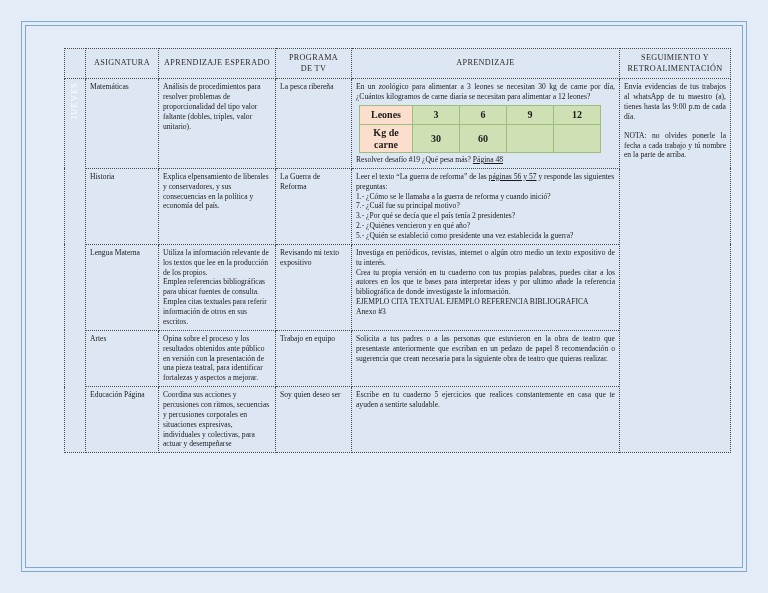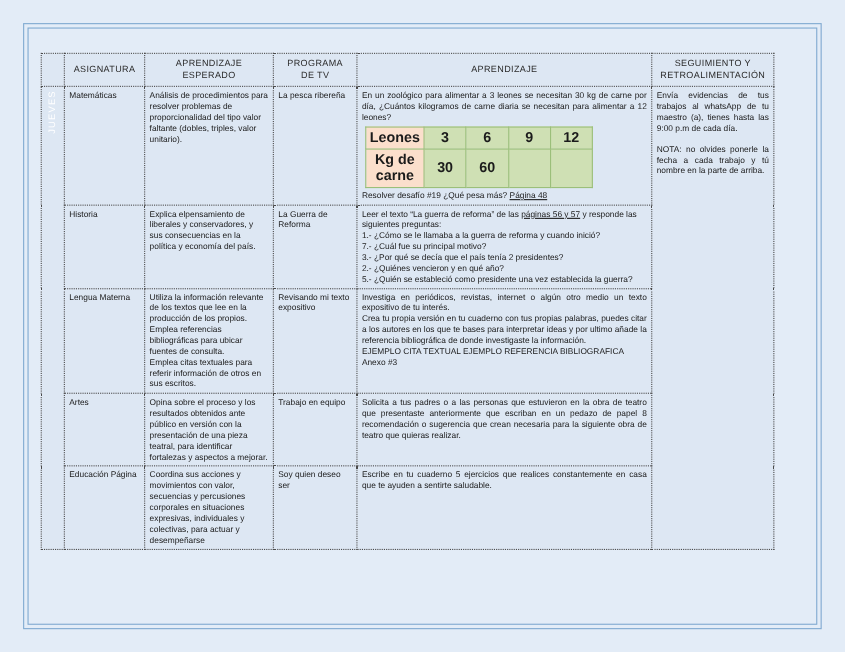--- a/index.html
+++ b/index.html
@@ -32,24 +32,25 @@
     right: 3px;
     bottom: 3px;
     border: 1px solid #7fa9d0;
     background: #e3ecf7;
     box-sizing: border-box;
   }
 
   
   .sheet {
     position: absolute;
-    left: 37px;
+    left: 64px;
     top: 48px;
     width: 666px;
     height: 480px;
+    font-family: Liberation Serif, serif;
   }
 
   table.plan {
     border-collapse: collapse;
     table-layout: fixed;
     width: 666px;
     font-size: 7.6px;
     color: #1b1b1b;
   }
   table.plan td, table.plan th {
@@ -110,23 +111,23 @@
   
   .act p { margin: 0 0 0 0; }
   .act .just { text-align: justify; }
   .ul { text-decoration: underline; }
   .spaced { margin-top: 7px; }
 
   
   table.lions {
     border-collapse: collapse;
     table-layout: fixed;
-    width: 207px;
+    width: 242px;
     margin: 3px 0 2px 3px;
-    font-size: 13px;
+    font-size: 10px;
   }
   table.lions td {
     border: 1px solid #9bbf7a;
     text-align: center;
     vertical-align: middle;
     font-weight: bold;
     height: 14px;
     padding: 2px 1px;
     background: #cfe0b4;
     line-height: 1.15;
@@ -244,21 +245,21 @@
       <td class="cell-asig">Artes</td>
       <td>Opina sobre el proceso y los resultados obtenidos ante público en versión con la presentación de una pieza teatral, para identificar fortalezas y aspectos a mejorar.</td>
       <td>Trabajo en equipo</td>
       <td class="act">
         <p class="just">Solicita a tus padres o a las personas que estuvieron en la obra de teatro que presentaste anteriormente que escriban en un pedazo de papel 8 recomendación o sugerencia que crean necesaria para la siguiente obra de teatro que quieras realizar.</p>
       </td>
     </tr>
 
     <tr>
       <td class="cell-asig">Educación Página</td>
-      <td>Coordina sus acciones y movimientos con valor, secuencias y percusiones corporales en situaciones expresivas, individuales y colectivas, para actuar y desempeñarse</td>
+      <td>Coordina sus acciones y percusiones con ritmos, secuencias y percusiones corporales en situaciones expresivas, individuales y colectivas, para actuar y desempeñarse</td>
       <td>Soy quien deseo ser</td>
       <td class="act">
         <p class="just">Escribe en tu cuaderno 5 ejercicios que realices constantemente en casa que te ayuden a sentirte saludable.</p>
       </td>
     </tr>
 
   </tbody>
     </table>
 </div>
 

